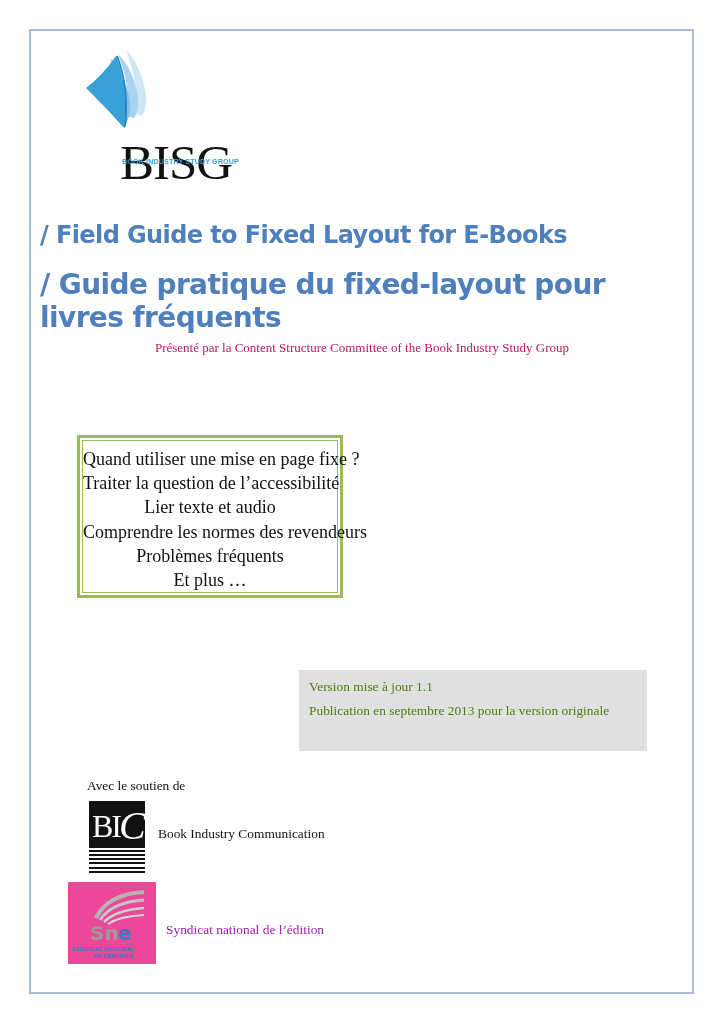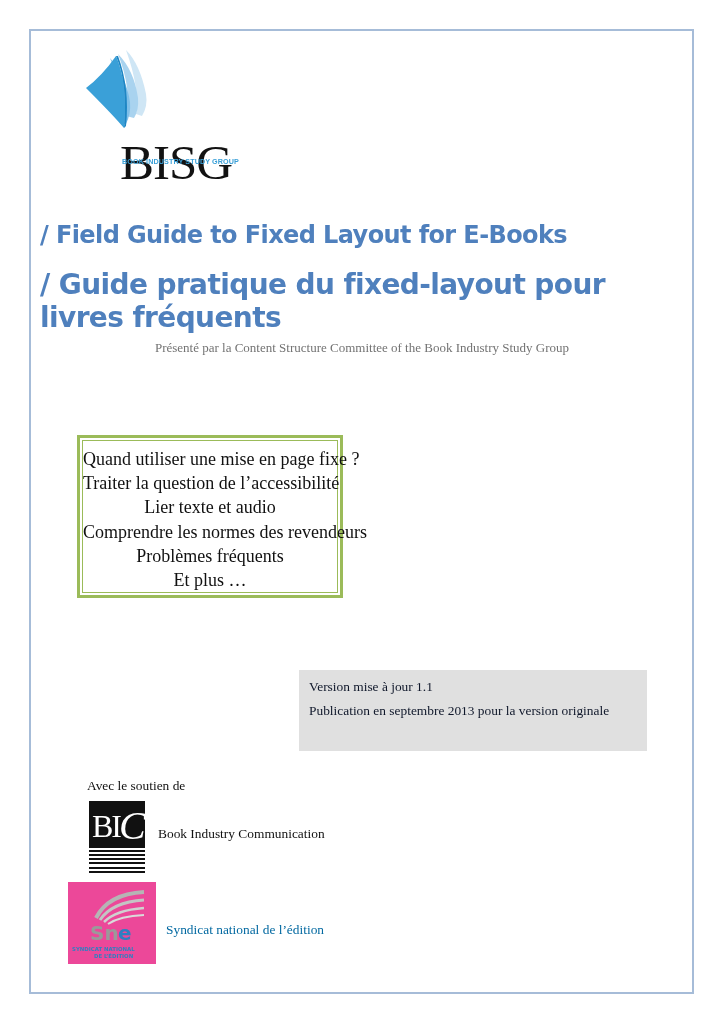--- a/index.html
+++ b/index.html
@@ -9,37 +9,37 @@
     
     .bisg-logo { position: absolute; left: 82px; top: 44px; width: 180px; height: 128px; }
     .bisg-logo svg { position: absolute; left: 0; top: 0; }
     .bisg-word { position: absolute; left: 38px; top: 94px; font-family: "Liberation Serif", serif; font-size: 51px; color: #121212; letter-spacing: -1px; line-height: 1; transform: scaleY(0.95); }
     .bisg-sub { position: absolute; left: 40px; top: 113px; font-family: "Liberation Sans", sans-serif; font-weight: bold; font-size: 7.2px; color: #3aa0d8; letter-spacing: 0.1px; white-space: nowrap; }
 
     
     .title { position: absolute; left: 40px; width: 644px; text-align: left; font-family: "DejaVu Sans", sans-serif; font-weight: bold; color: #4f80bd; }
     .title-en { top: 221px; font-size: 24px; letter-spacing: -0.6px; }
     .title-fr { top: 268px; font-size: 28px; line-height: 33px; letter-spacing: -0.6px; }
-    .subtitle { position: absolute; left: 40px; width: 644px; top: 340px; text-align: center; font-family: "Liberation Serif", serif; font-size: 13px; color: #737373; }
+    .subtitle { position: absolute; left: 40px; width: 644px; top: 340px; text-align: center; font-family: "Liberation Serif", serif; font-size: 13px; color: #be185d; }
 
     
     .topics-box { position: absolute; left: 77px; top: 435px; width: 256px; height: 153px; border: 3px solid #9bbb59; padding: 2px; box-sizing: content-box; }
     .topics-inner { width: 100%; height: 100%; border: 1px solid #9bbb59; box-sizing: border-box; padding-top: 6px; }
     .topic { text-align: center; font-size: 18px; color: #111; line-height: 24.2px; white-space: nowrap; }
 
     
     .version-box { position: absolute; left: 299px; top: 670px; width: 348px; height: 81px; background: #e0e0e0; box-sizing: border-box; padding: 5px 0 0 10px; }
-    .version-line { font-size: 13.4px; color: #0f172a; line-height: 23.5px; white-space: nowrap; }
+    .version-line { font-size: 13.4px; color: #4d7c0f; line-height: 23.5px; white-space: nowrap; }
 
     
     .support-label { position: absolute; left: 87px; top: 778px; font-size: 13.4px; color: #111; }
     .bic-logo { position: absolute; left: 89px; top: 801px; width: 56px; height: 72px; }
     .bic-text { position: absolute; left: 158px; top: 826px; font-size: 13.4px; color: #111; }
     .sne-logo { position: absolute; left: 68px; top: 882px; width: 88px; height: 82px; background: #ec4899; }
-    .sne-text { position: absolute; left: 166px; top: 922px; font-size: 13.4px; color: #0369a1; }
+    .sne-text { position: absolute; left: 166px; top: 922px; font-size: 13.4px; color: #a21caf; }
   </style>
 </head>
 <body>
 
 <div class="page-border"></div>
 
 <div class="bisg-logo">
   <svg width="90" height="100" viewBox="0 0 90 100">
     <path d="M44 6 Q58 20 64 50 Q66 62 60 72 L54 70 Q58 45 44 6 Z" fill="#cfe6f5"></path>
     <path d="M36 10 Q52 26 56 54 Q57 66 52 74 L44 72 Q50 46 36 10 Z" fill="#a9d3ef"></path>

